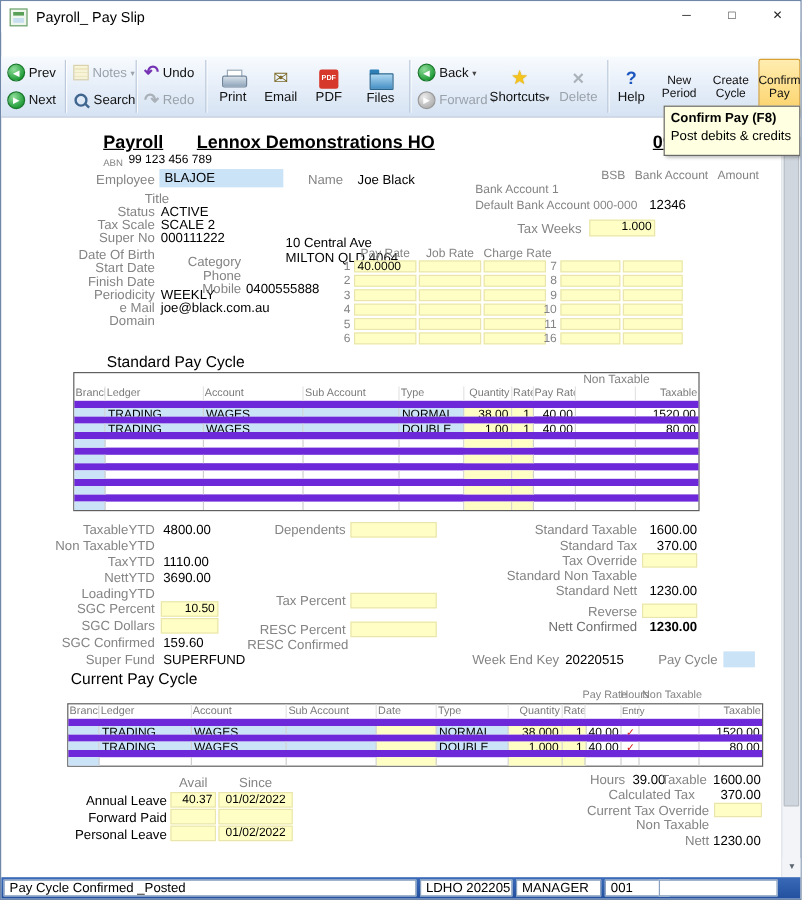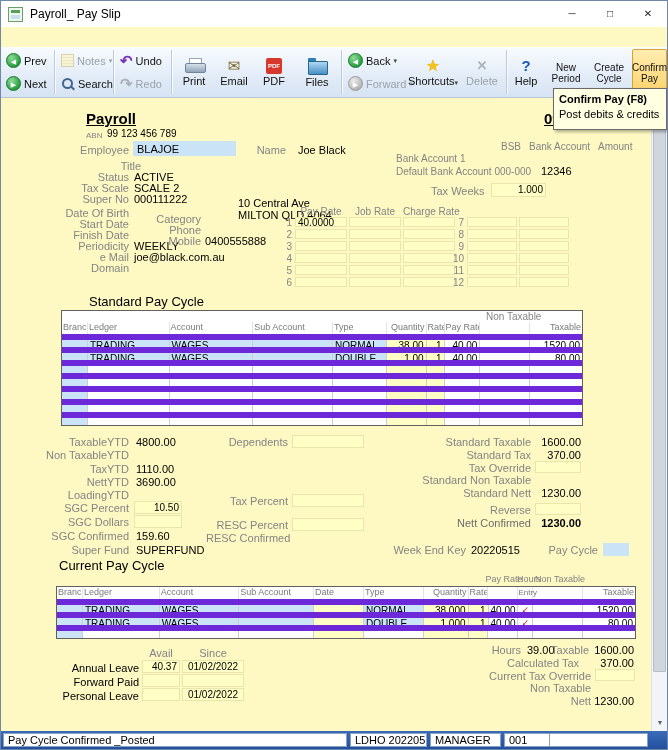--- a/index.html
+++ b/index.html
@@ -1,18 +1,18 @@
 <!DOCTYPE html>
 <html><head>
 <meta charset="utf-8">
 <style>
   *{margin:0;padding:0;box-sizing:border-box}
   html,body{background:#9aa5b1}
   body{font-family:"Liberation Sans",sans-serif}
-  .win{position:relative;width:668px;height:750px;background:#fef9c3;border:1px solid #6f87a8;overflow:hidden}
+  .win{position:relative;width:668px;height:750px;background:#ffffff;border:1px solid #6f87a8;overflow:hidden}
   
   .titlebar{position:absolute;left:0;top:0;width:666px;height:26px;background:#fff;display:flex;align-items:center}
   .appicon{position:relative;width:15px;height:15px;margin-left:7px;background:#eef6ee;border:1px solid #69a069}
   .appicon::before{content:"";position:absolute;left:2px;top:2px;width:9px;height:3px;background:#58a058}
   .appicon::after{content:"";position:absolute;left:2px;top:7px;width:9px;height:4px;background:#c8dff0}
   .apptitle{font-size:12px;color:#000;margin-left:7px}
   .wbtns{position:absolute;right:0;top:0;height:26px;display:flex}
   .wbtn{width:38px;height:26px;text-align:center;line-height:26px;font-size:10px;color:#222}
   
   .menubar{position:absolute;left:0;top:26px;width:666px;height:20px;background:linear-gradient(#3a6ab8,#22509e);display:flex}
@@ -181,20 +181,21 @@
     </div>
     <div class="tbv sm" style="left:587px;width:42px">
       <span style="white-space:normal">Create Cycle</span>
     </div>
     <div class="tbv sm tb-active" style="left:631px;width:35px">
       <span style="white-space:normal">Confirm Pay</span>
     </div>
   </div>
 
   <span class="hdrtxt" style="left:85px;top:109px">Payroll</span>
+  <span class="hdrtxt" style="left:163px;top:109px">Lennox Demonstrations HO</span>
   <span class="hdrtxt" style="left:543px;top:109px">09</span>
   <span class="lbl l" style="left:85px;top:130px;font-size:8px">ABN</span>
   <span class="val" style="left:106px;top:127px;font-size:10px">99 123 456 789</span>
 
   <span class="lbl" style="left:38px;top:143px;width:90px">Employee</span>
   <span class="fb" style="left:132px;top:140px;width:103px;height:15px;line-height:14px">BLAJOE</span>
   <span class="lbl" style="left:240px;top:143px;width:45px">Name</span>
   <span class="val" style="left:297px;top:143px">Joe Black</span>
 
   <span class="lbl l sm" style="left:500px;top:140px">BSB</span>
@@ -266,21 +267,21 @@
   <span class="fy" style="left:518px;top:228px;width:50px;height:10px"></span>
   <span class="lbl sm" style="left:448px;top:240px;width:15px">9</span>
   <span class="fy" style="left:466px;top:240px;width:50px;height:10px"></span>
   <span class="fy" style="left:518px;top:240px;width:50px;height:10px"></span>
   <span class="lbl sm" style="left:448px;top:252px;width:15px">10</span>
   <span class="fy" style="left:466px;top:252px;width:50px;height:10px"></span>
   <span class="fy" style="left:518px;top:252px;width:50px;height:10px"></span>
   <span class="lbl sm" style="left:448px;top:264px;width:15px">11</span>
   <span class="fy" style="left:466px;top:264px;width:50px;height:10px"></span>
   <span class="fy" style="left:518px;top:264px;width:50px;height:10px"></span>
-  <span class="lbl sm" style="left:448px;top:276px;width:15px">12</span>
+  <span class="lbl sm" style="left:448px;top:276px;width:15px">16</span>
   <span class="fy" style="left:466px;top:276px;width:50px;height:10px"></span>
   <span class="fy" style="left:518px;top:276px;width:50px;height:10px"></span>
 
   <span class="sect" style="left:88px;top:293px">Standard Pay Cycle</span>
   <div class="tbl" style="left:60px;top:309px;width:522px">
     <div class="labrow">
       <span class="lbl l sm" style="left:424px;top:0;width:50px;text-align:center">Non Taxable</span>
     </div>
     <div class="hrow">
       <span class="th s-br">Branch</span>

